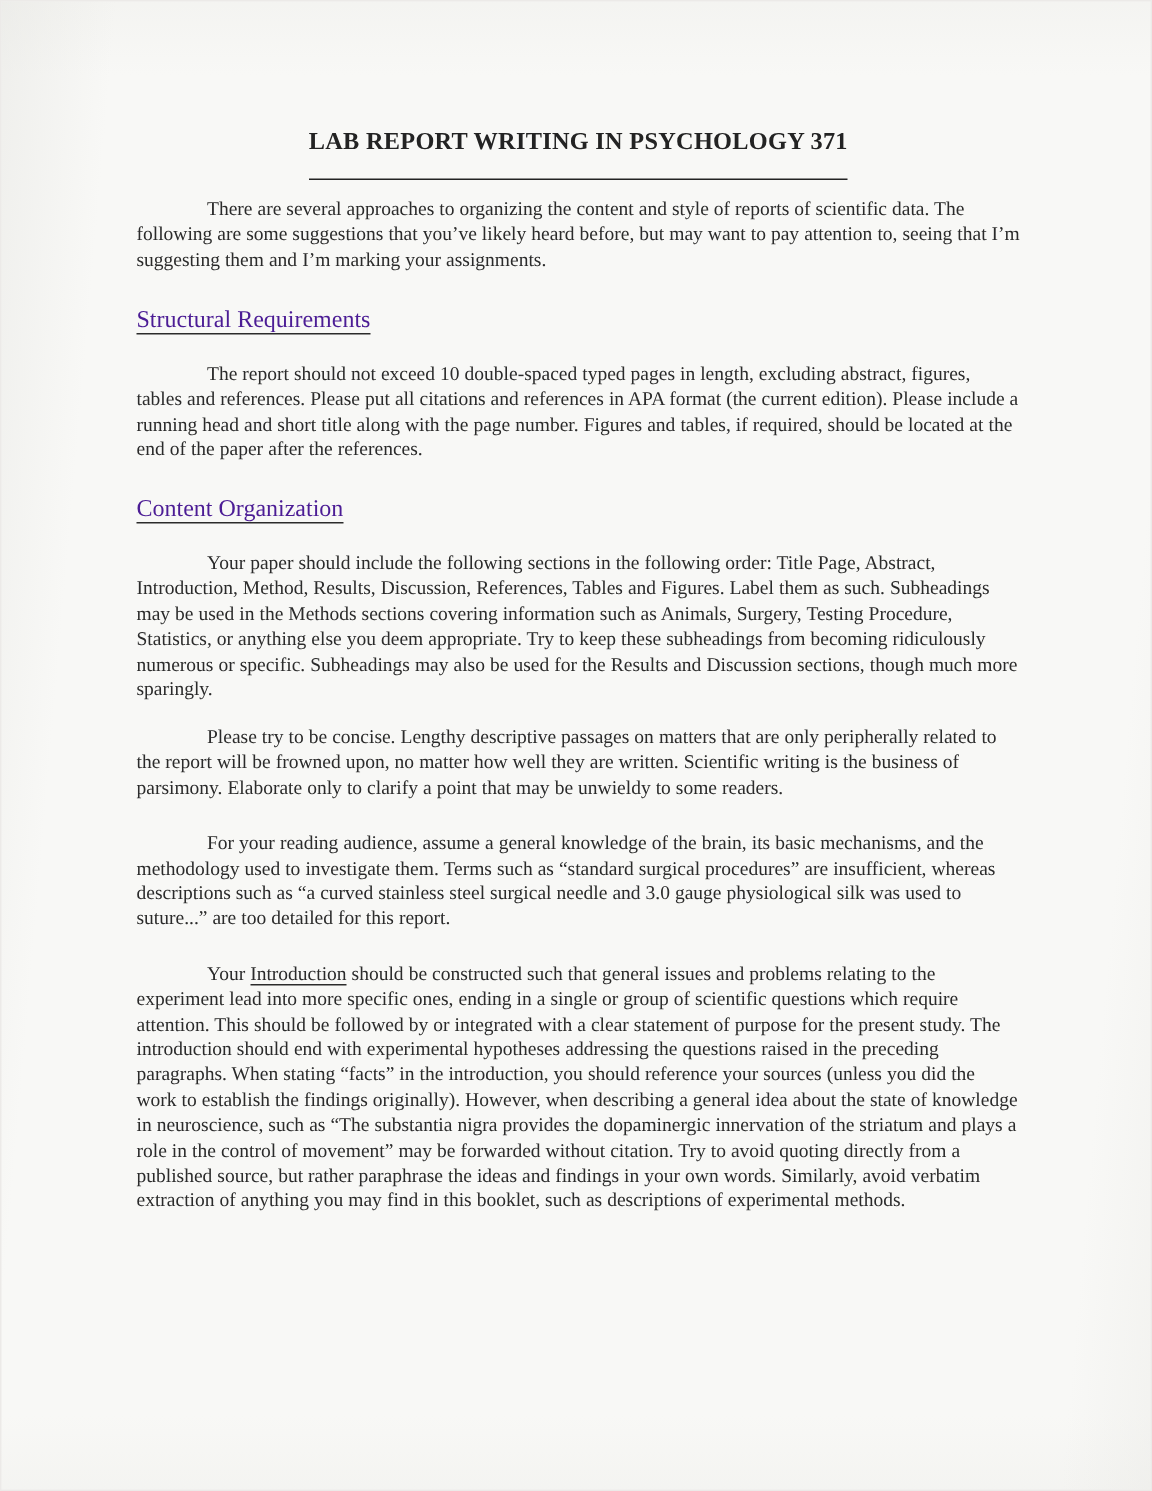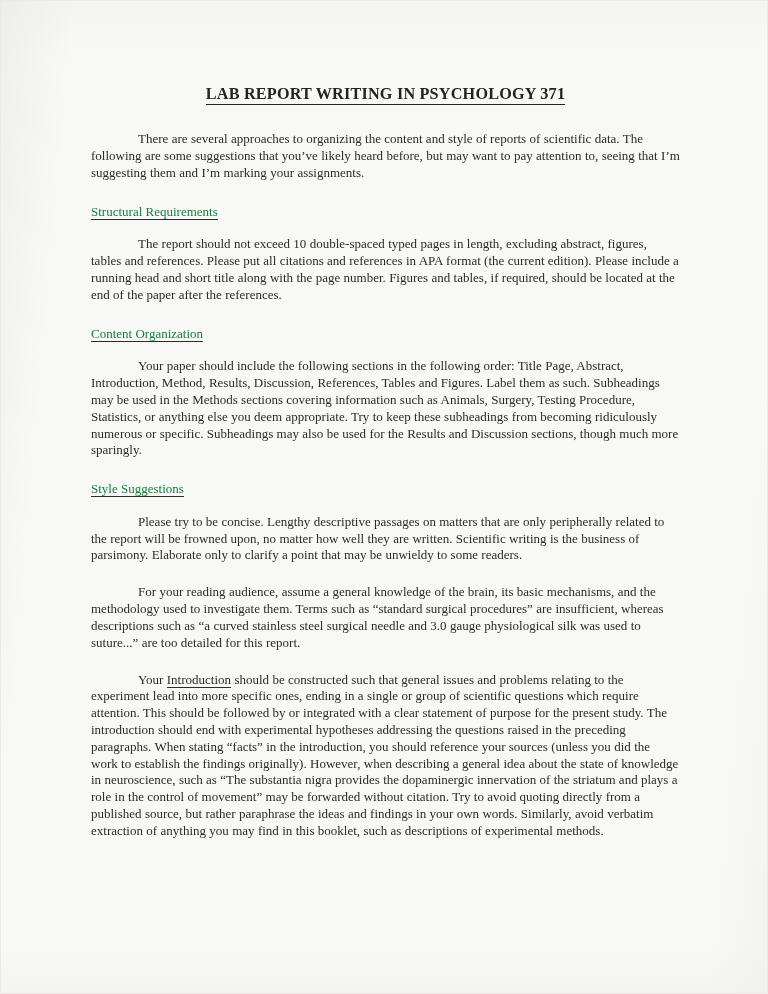--- a/index.html
+++ b/index.html
@@ -49,26 +49,26 @@
     font-weight: bold;
     font-size: 16.2px;
     font-variant: small-caps;
     letter-spacing: 0.2px;
     color: #232323;
     margin: 0 0 27px 0;
     line-height: 1.2;
   }
   .doc-title span.tu {
     border-bottom: 1.7px solid #232323;
-    padding-bottom: 1px;
+    padding-bottom: 16px;
   }
 
   .heading {
-    font-size: 13px;
-    color: #15803d;
+    font-size: 16px;
+    color: #4c1d95;
     margin: 0 0 4px 0;
     line-height: 1.5;
   }
   .heading span.hu {
     border-bottom: 1px solid #2b2b2b;
     padding-bottom: 0px;
   }
 
   p.para {
     font-size: 13px;
@@ -102,20 +102,19 @@
 
     <h1 class="doc-title"><span class="tu">LAB REPORT WRITING IN PSYCHOLOGY 371</span></h1>
 
     <p class="para">There are several approaches to organizing the content and style of reports of scientific data.  The following are some suggestions that you’ve likely heard before, but may want to pay attention to, seeing that I’m suggesting them and I’m marking your assignments.</p>
 
     <div>
         <div class="heading after-para"><span class="hu">Structural Requirements</span></div>
         <p class="para gap-small"><span>The report </span><b>should not exceed 10 double-spaced typed pages in length</b><span>, excluding abstract, figures, tables and references.  Please put all citations and references in </span><b>APA format (the current edition)</b><span>.  Please include a running head and short title along with the page number.  Figures and tables, if required, should be located at the end of the paper after the references.</span></p>
         <div class="heading after-para"><span class="hu">Content Organization</span></div>
         <p class="para gap-small"><span>Your paper should include the following sections in the following order: Title Page, Abstract, Introduction, Method, Results, Discussion, References, Tables and Figures.  Label them as such.  Subheadings may be used in the Methods sections covering information such as Animals, Surgery, Testing Procedure, Statistics, or anything else you deem appropriate.  Try to keep these subheadings from becoming ridiculously numerous or specific.  Subheadings may also be used for the Results and Discussion sections, though much more sparingly.</span></p>
-        <div class="heading after-para"><span class="hu">Style Suggestions</span></div>
         <p class="para gap-small"><span>Please try to be concise.  Lengthy descriptive passages on matters that are only peripherally related to the report will be frowned upon, no matter how well they are written.  Scientific writing is the business of parsimony.  Elaborate only to clarify a point that may be unwieldy to some readers.</span></p>
         <p class="para gap-med"><span>For your reading audience, assume a general knowledge of the brain, its basic mechanisms, and the methodology used to investigate them.  Terms such as “standard surgical procedures” are insufficient, whereas descriptions such as “a curved stainless steel surgical needle and 3.0 gauge physiological silk was used to suture...” are too detailed for this report.</span></p>
         <p class="para gap-med"><span>Your </span><u class="inline">Introduction</u><span> should be constructed such that general issues and problems relating to the experiment lead into more specific ones, ending in a single or group of scientific questions which require attention.  This should be followed by or integrated with a clear statement of purpose for the present study.  The introduction should end with experimental hypotheses addressing the questions raised in the preceding paragraphs.  When stating “facts” in the introduction, you should reference your sources (unless you did the work to establish the findings originally).  However, when describing a general idea about the state of knowledge in neuroscience, such as “The substantia nigra provides the dopaminergic innervation of the striatum and plays a role in the control of movement” may be forwarded without citation.  Try to avoid quoting directly from a published source, but rather paraphrase the ideas and findings in your own words.  Similarly, avoid verbatim extraction of anything you may find in this booklet, such as descriptions of experimental methods.</span></p>
       </div>
 
   </div>
 </div>
 
 </body></html>

